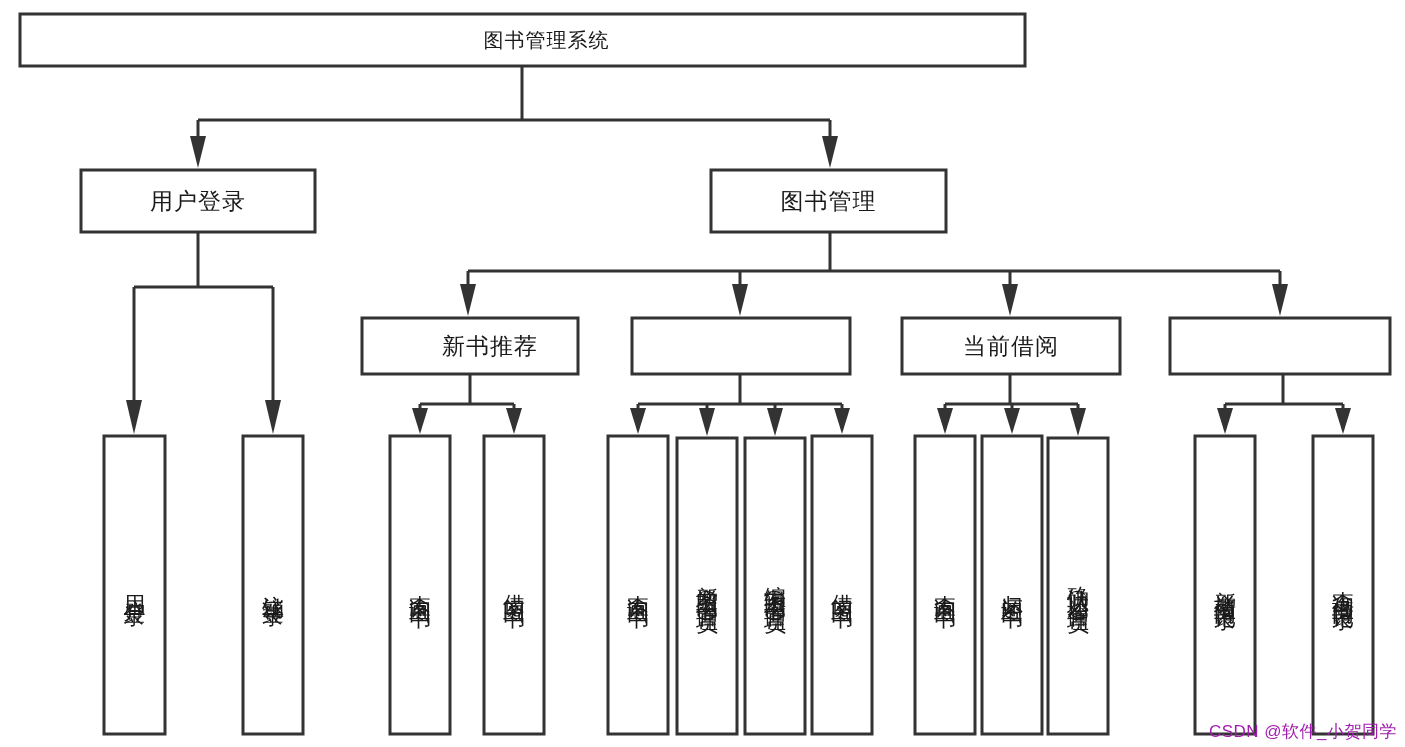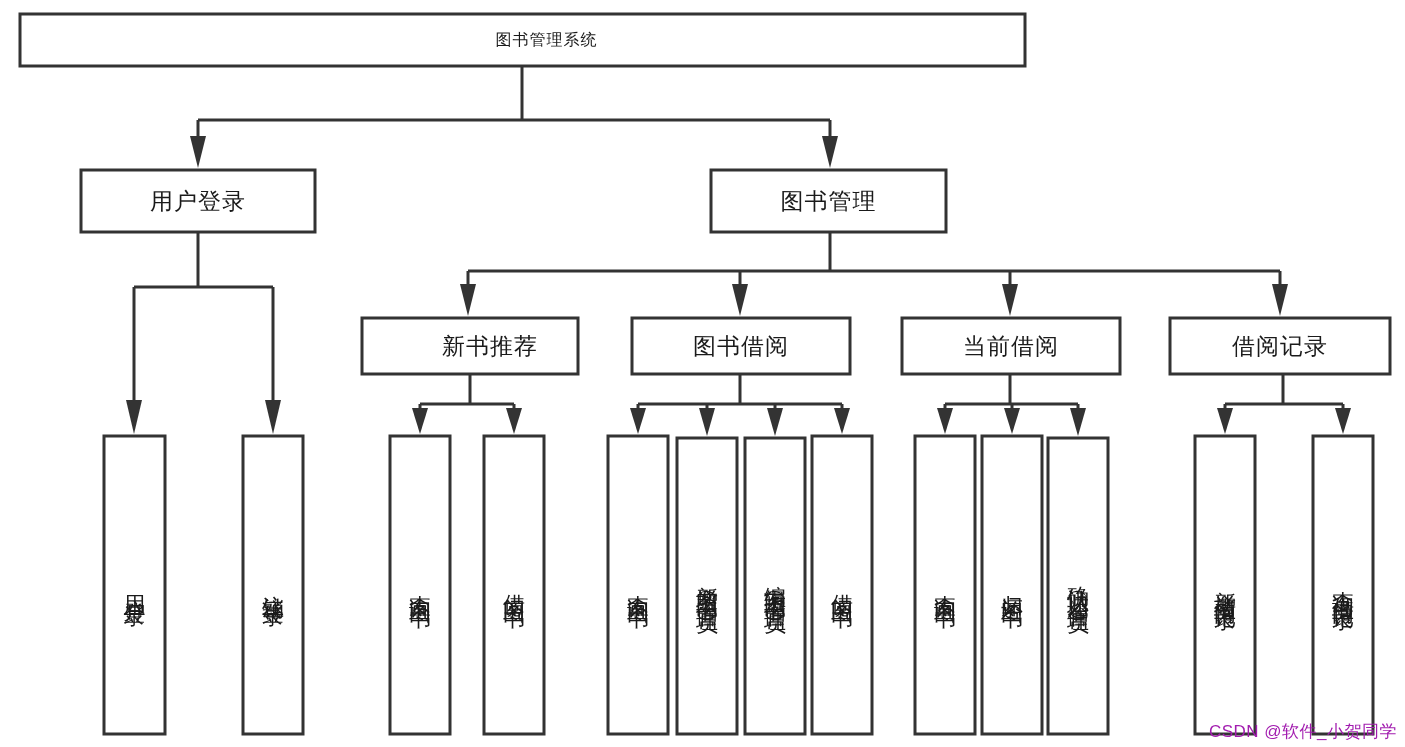--- a/index.html
+++ b/index.html
@@ -65,21 +65,21 @@
     pointer-events: none;
   }
   .hlabel-text {
     font-family: "Liberation Sans", sans-serif;
     font-size: 23px;
     color: #1a1a1a;
     letter-spacing: 1px;
     white-space: nowrap;
   }
   .title-text {
-    font-size: 16px;
+    font-size: 20px;
     margin-left: 48px;
   }
   #watermark {
     position: absolute;
     right: 8px;
     bottom: 4px;
     font-family: "Liberation Sans", sans-serif;
     font-size: 17px;
     color: #a21caf;
     letter-spacing: 0.5px;
@@ -205,31 +205,25 @@
   </div>
 
   <div class="hlabel-wrap" style="left:711px; top:170px; width:235px; height:62px;">
     <span class="hlabel-text">图书管理</span>
   </div>
 
   <div class="hlabel-wrap" style="left:382px; top:318px; width:216px; height:56px;">
     <span class="hlabel-text">新书推荐</span>
   </div>
 
-  <div class="hlabel-wrap" style="left:632px; top:318px; width:218px; height:56px;">
-    <span class="hlabel-text">图书借阅</span>
-  </div>
 
   <div class="hlabel-wrap" style="left:902px; top:318px; width:218px; height:56px;align-items:center;">
     <span class="hlabel-text">当前借阅</span>
   </div>
 
-  <div class="hlabel-wrap" style="left:1170px; top:318px; width:220px; height:56px;">
-    <span class="hlabel-text">借阅记录</span>
-  </div>
 
   <div class="vlabel-wrap" style="left:104px; top:436px; width:61px; height:298px;">
     <span class="vlabel-text">用户登录</span>
   </div>
 
   <div class="vlabel-wrap" style="left:243px; top:436px; width:60px; height:298px;">
     <span class="vlabel-text">注销登录</span>
   </div>
 
   <div class="vlabel-wrap" style="left:390px; top:436px; width:60px; height:298px;">

